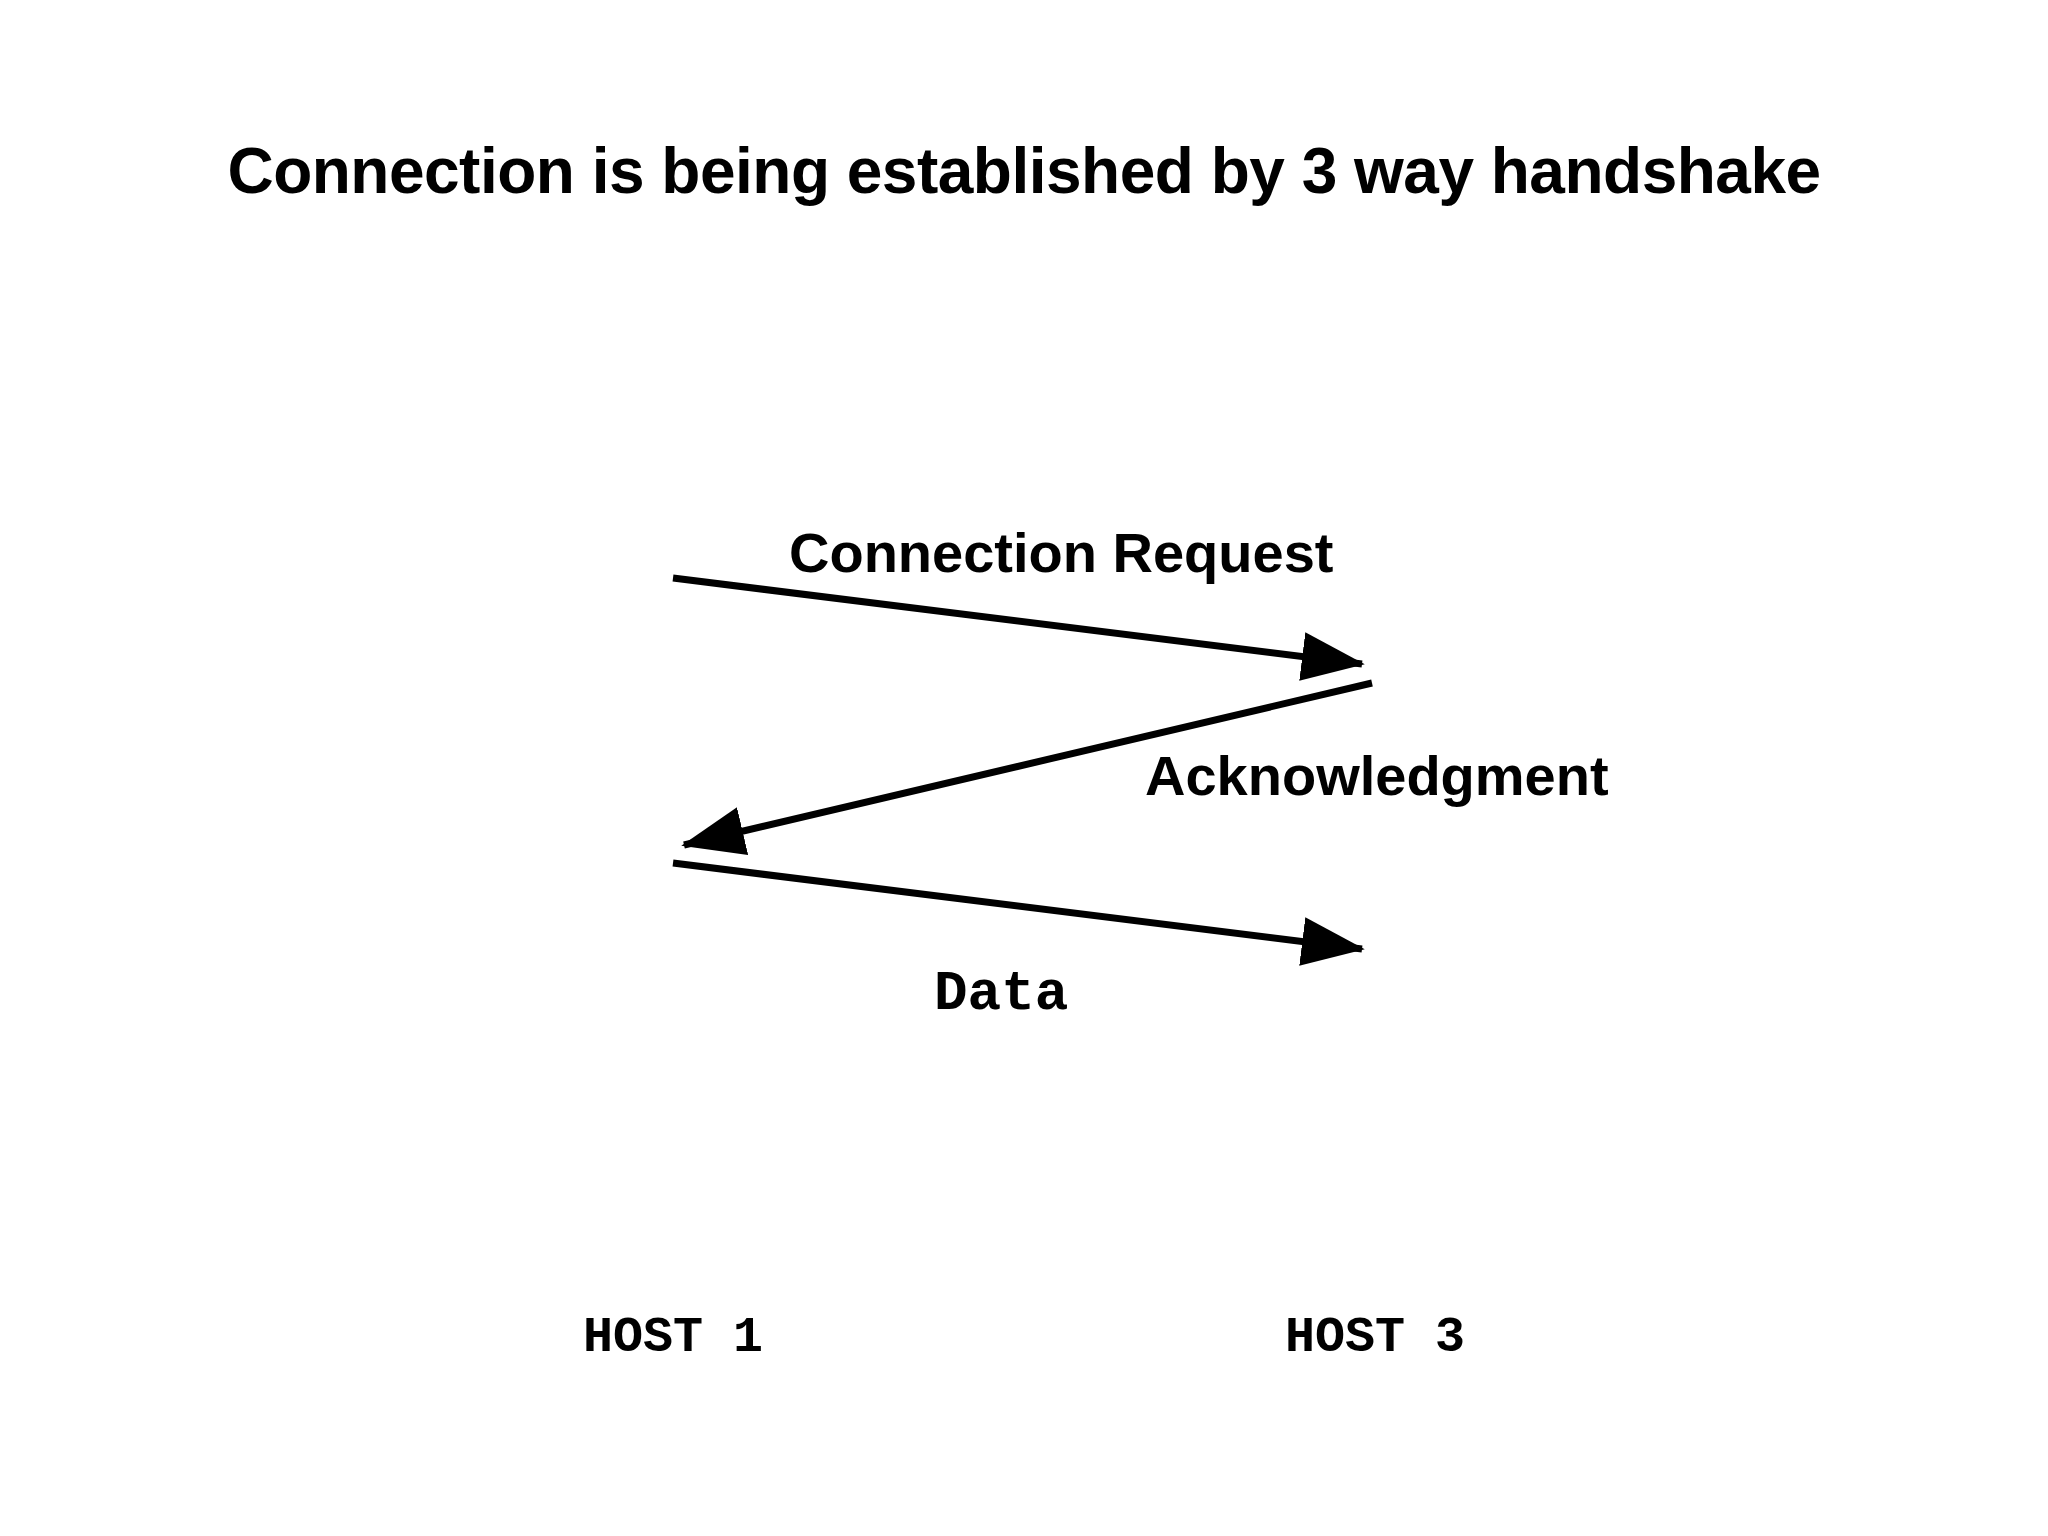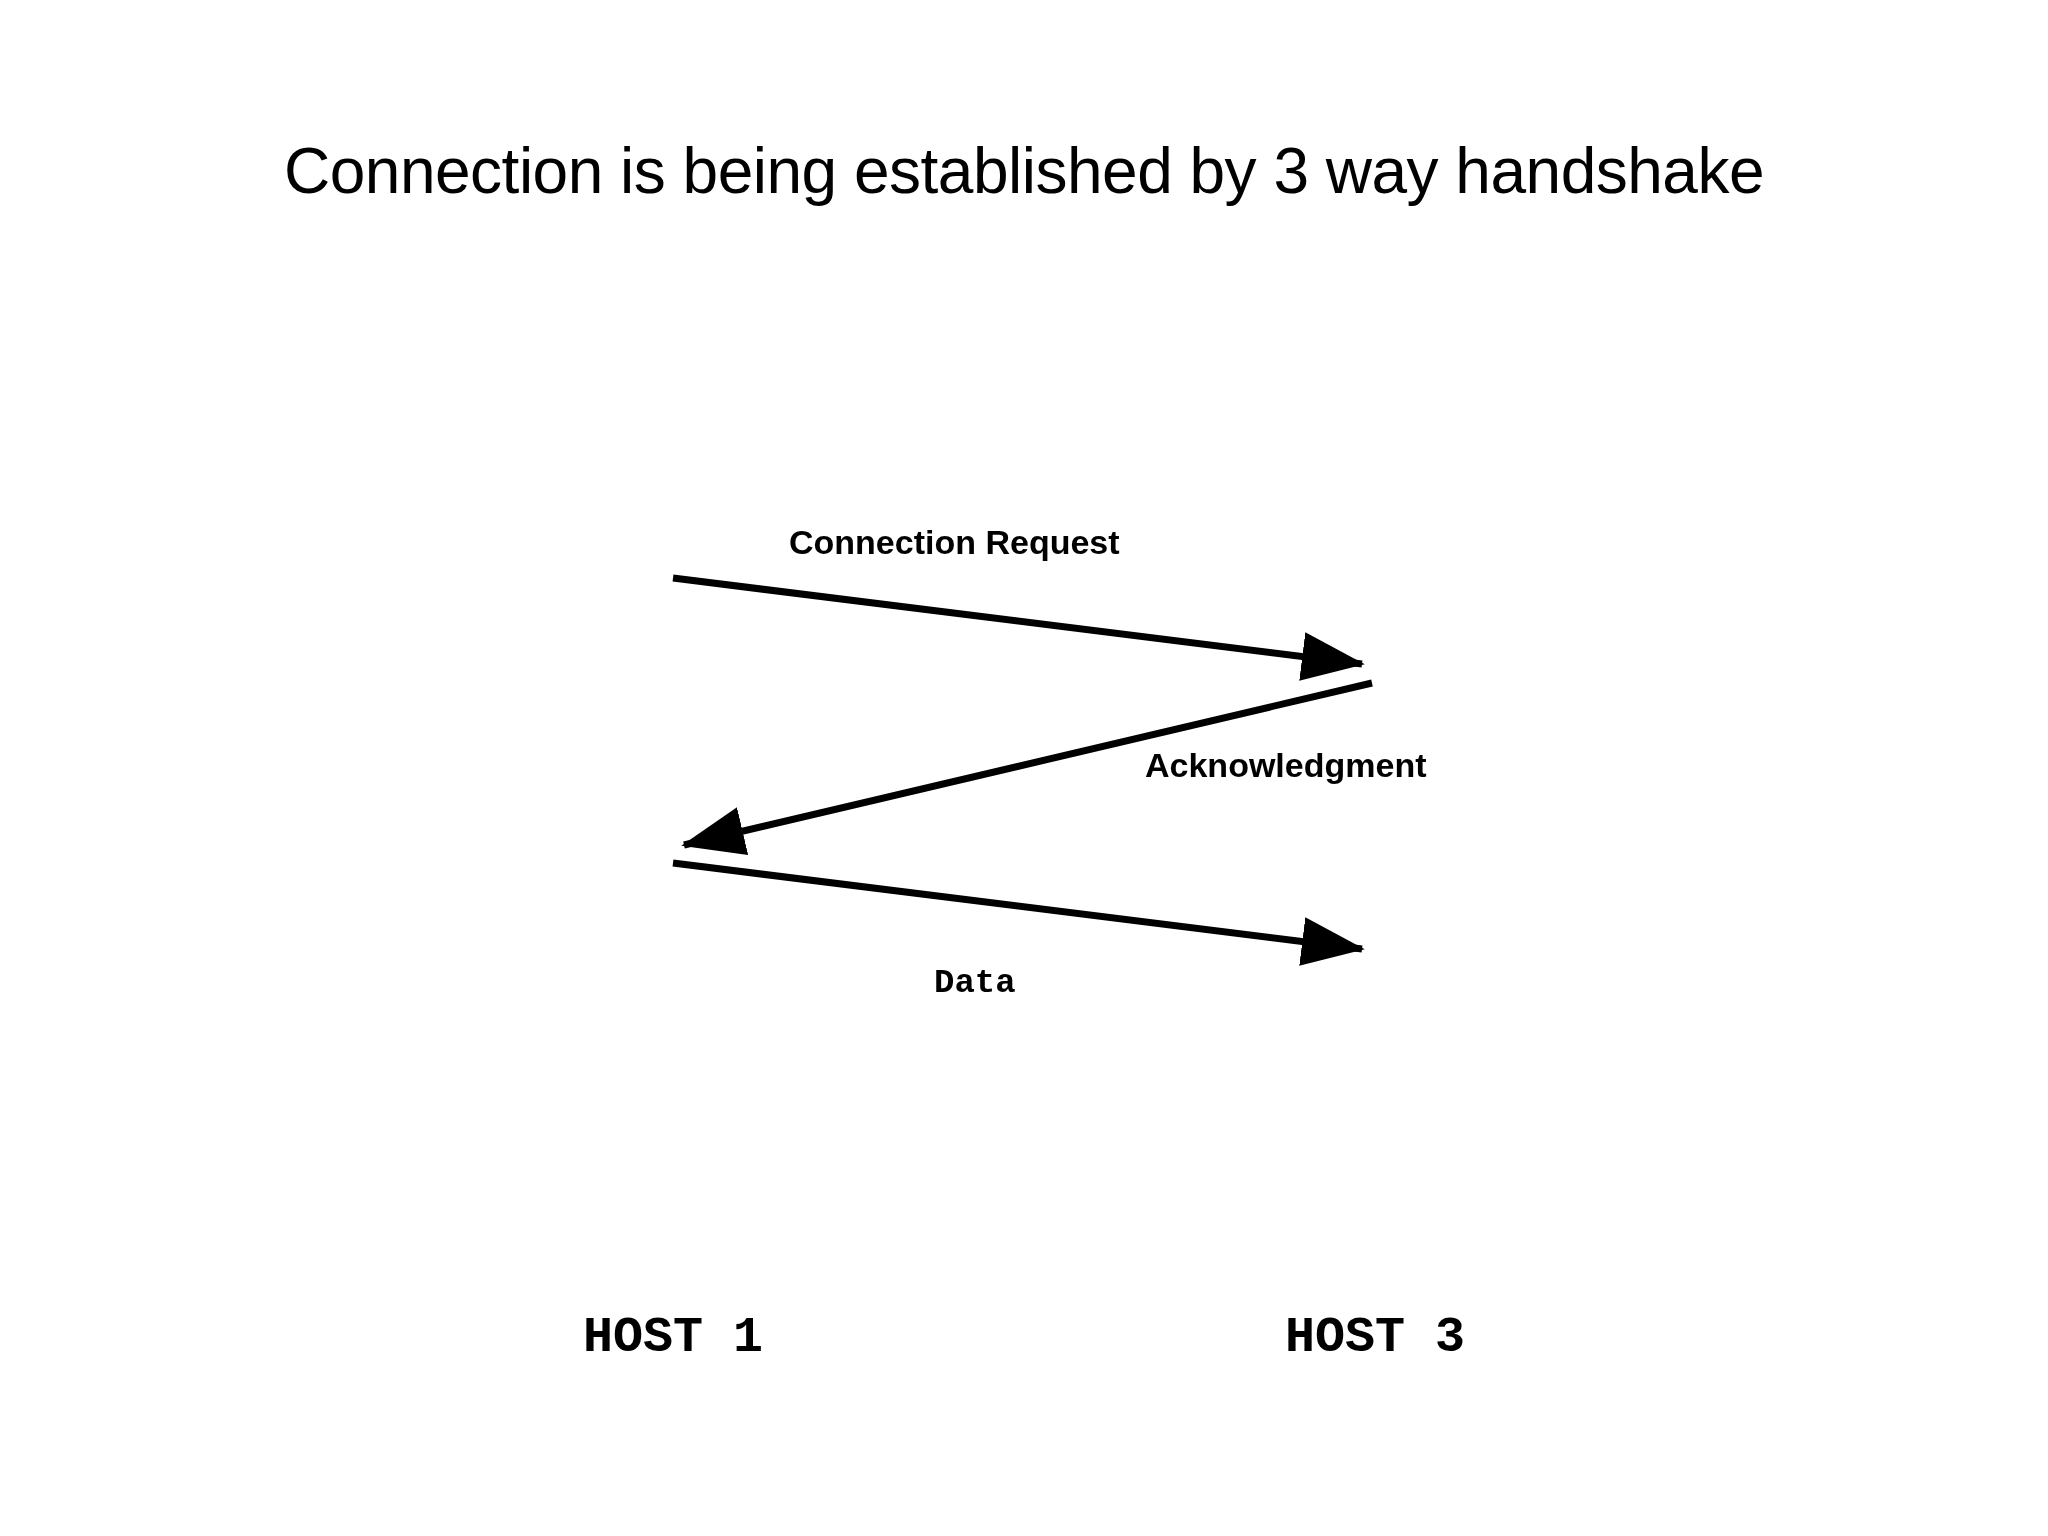--- a/index.html
+++ b/index.html
@@ -19,41 +19,41 @@
   }
 
   
   #slide-title {
     position: absolute;
     left: 0;
     top: 136px;
     width: 2048px;
     text-align: center;
     font-size: 64px;
-    font-weight: normal;
+    font-weight: bold;
     letter-spacing: -0.5px;
     line-height: 1.1;
     white-space: nowrap;
     color: #000000;
   }
 
   
   #diagram-svg {
     position: absolute;
     left: 0;
     top: 0;
     width: 2048px;
     height: 1536px;
     pointer-events: none;
   }
 
   
   .msg-label {
     position: absolute;
-    font-size: 34px;
+    font-size: 56px;
     font-weight: bold;
     white-space: nowrap;
     color: #000000;
     line-height: 1;
   }
   #label-connection-request { left: 789px;  top: 525px; }
   #label-acknowledgment     { left: 1145px; top: 748px; }
   #label-data               { left: 934px;  top: 966px; font-family: Liberation Mono, monospace; }
 
   .host-label {

